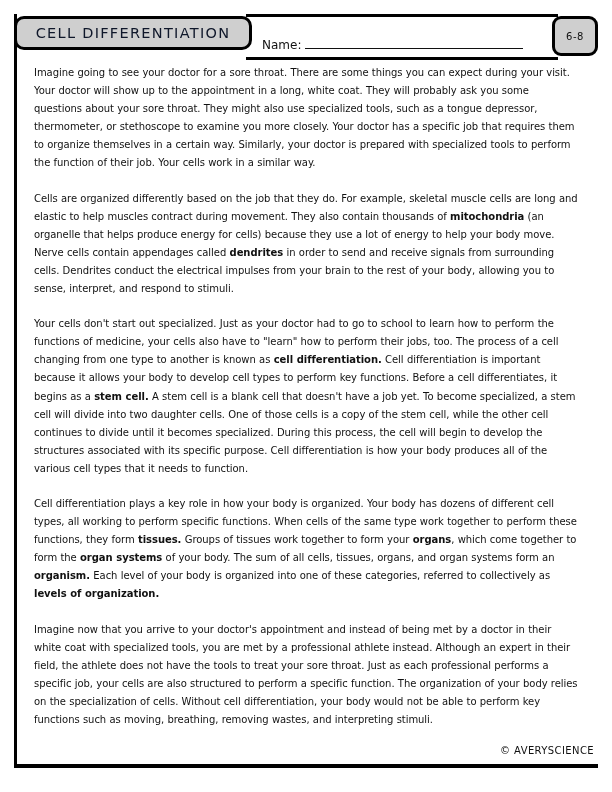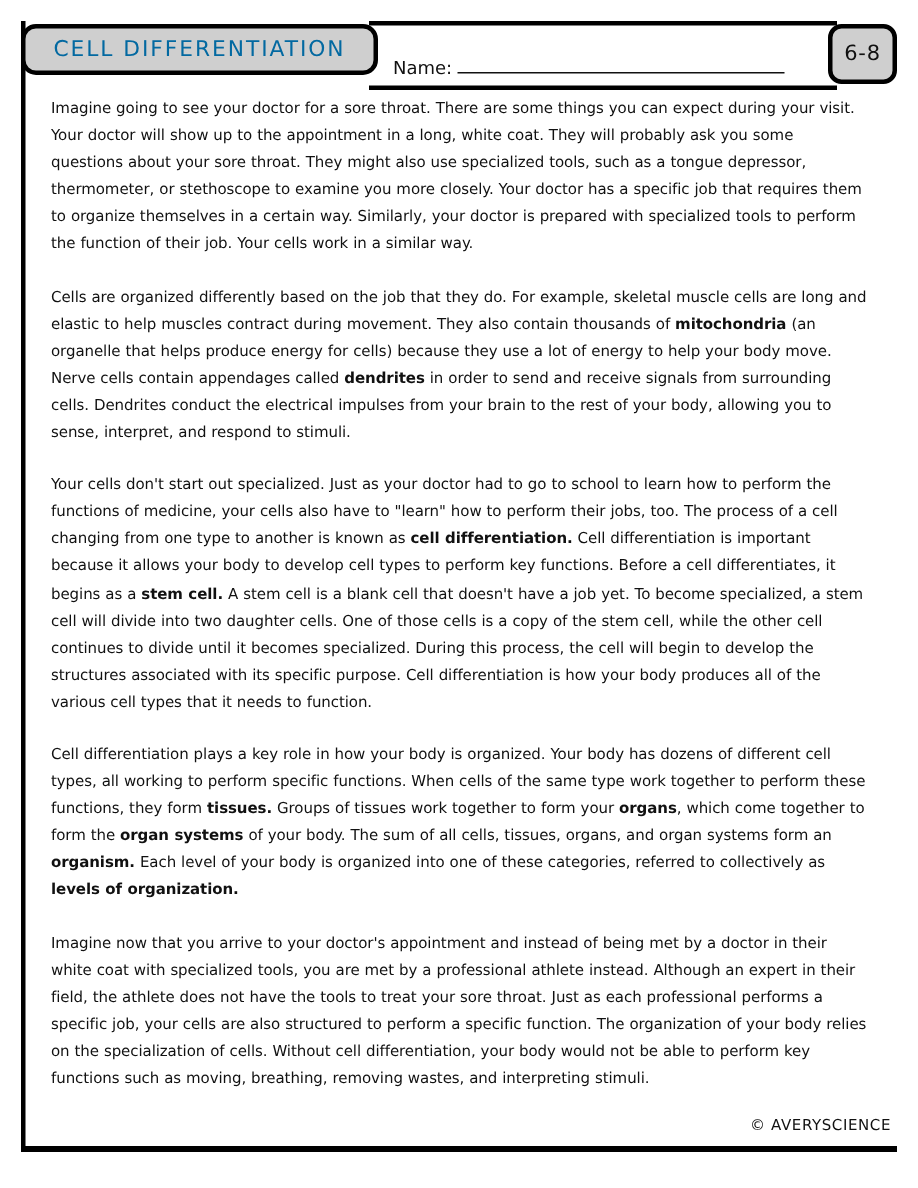--- a/index.html
+++ b/index.html
@@ -71,21 +71,21 @@
     border: 3px solid #000;
     border-radius: 10px;
     box-sizing: border-box;
     display: flex;
     align-items: center;
     justify-content: center;
   }
   #title-tab .title-text {
     font-size: 14.5px;
     letter-spacing: 1.3px;
-    color: #0369a1;
+    color: #0f172a;
     font-family: "DejaVu Sans", sans-serif;
     white-space: nowrap;
   }
 
   #name-area {
     position: absolute;
     left: 248px;
     top: 22px;
     display: flex;
     align-items: baseline;
@@ -110,21 +110,21 @@
     height: 40px;
     background: #cfcfcf;
     border: 3px solid #000;
     border-radius: 9px;
     box-sizing: border-box;
     display: flex;
     align-items: center;
     justify-content: center;
   }
   #page-tab .page-num {
-    font-size: 14px;
+    font-size: 10px;
     letter-spacing: 0.5px;
     color: #111;
   }
 
   
   #content {
     position: absolute;
     left: 34px;
     top: 64px;
     width: 544px;

